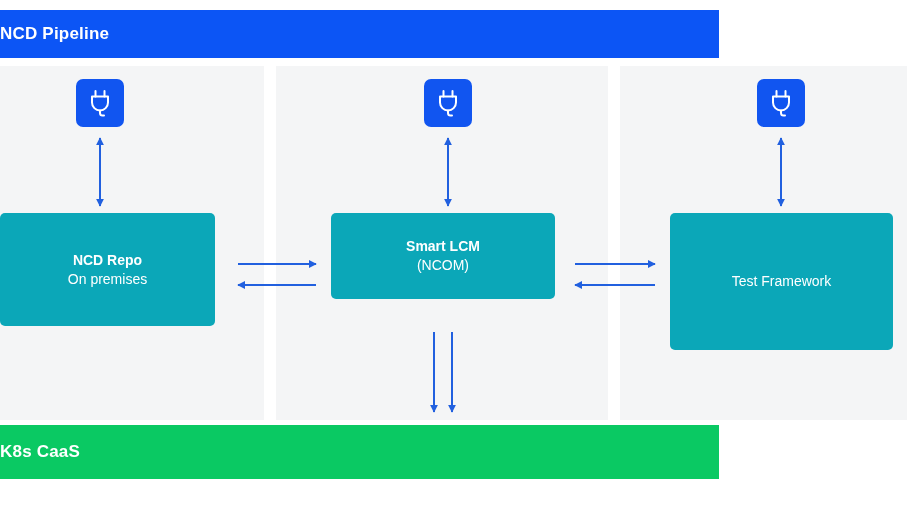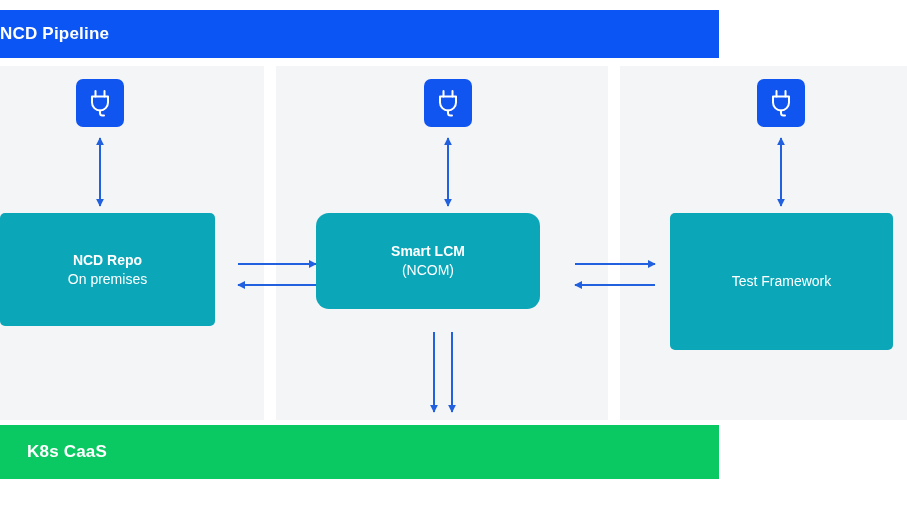--- a/index.html
+++ b/index.html
@@ -44,21 +44,20 @@
     top: 10px;
     height: 48px;
     background: #0c55f5;
     font-size: 17px;
   }
   #footer-bar {
     top: 425px;
     height: 54px;
     background: #0ac963;
     font-size: 17px;
-    padding-left: 27px;
   }
 
   
   .plug-tile {
     position: absolute;
     width: 48px;
     height: 48px;
     top: 79px;
     background: #1155f0;
     border-radius: 7px;
@@ -77,21 +76,21 @@
     border-radius: 5px;
     color: #ffffff;
     display: flex;
     flex-direction: column;
     align-items: center;
     justify-content: center;
     text-align: center;
     line-height: 1.34;
   }
   #box-repo { left: 0px;   top: 213px; width: 215px; height: 113px; }
-  #box-lcm  { left: 316px; top: 213px; width: 224px; height: 96px; border-radius: 13px; }
+  #box-lcm  { left: 331px; top: 213px; width: 224px; height: 86px; }
   #box-test { left: 670px; top: 213px; width: 223px; height: 137px; }
 
   .node-title {
     font-size: 14px;
     font-weight: bold;
   }
   .node-sub {
     font-size: 14px;
     font-weight: normal;
   }

